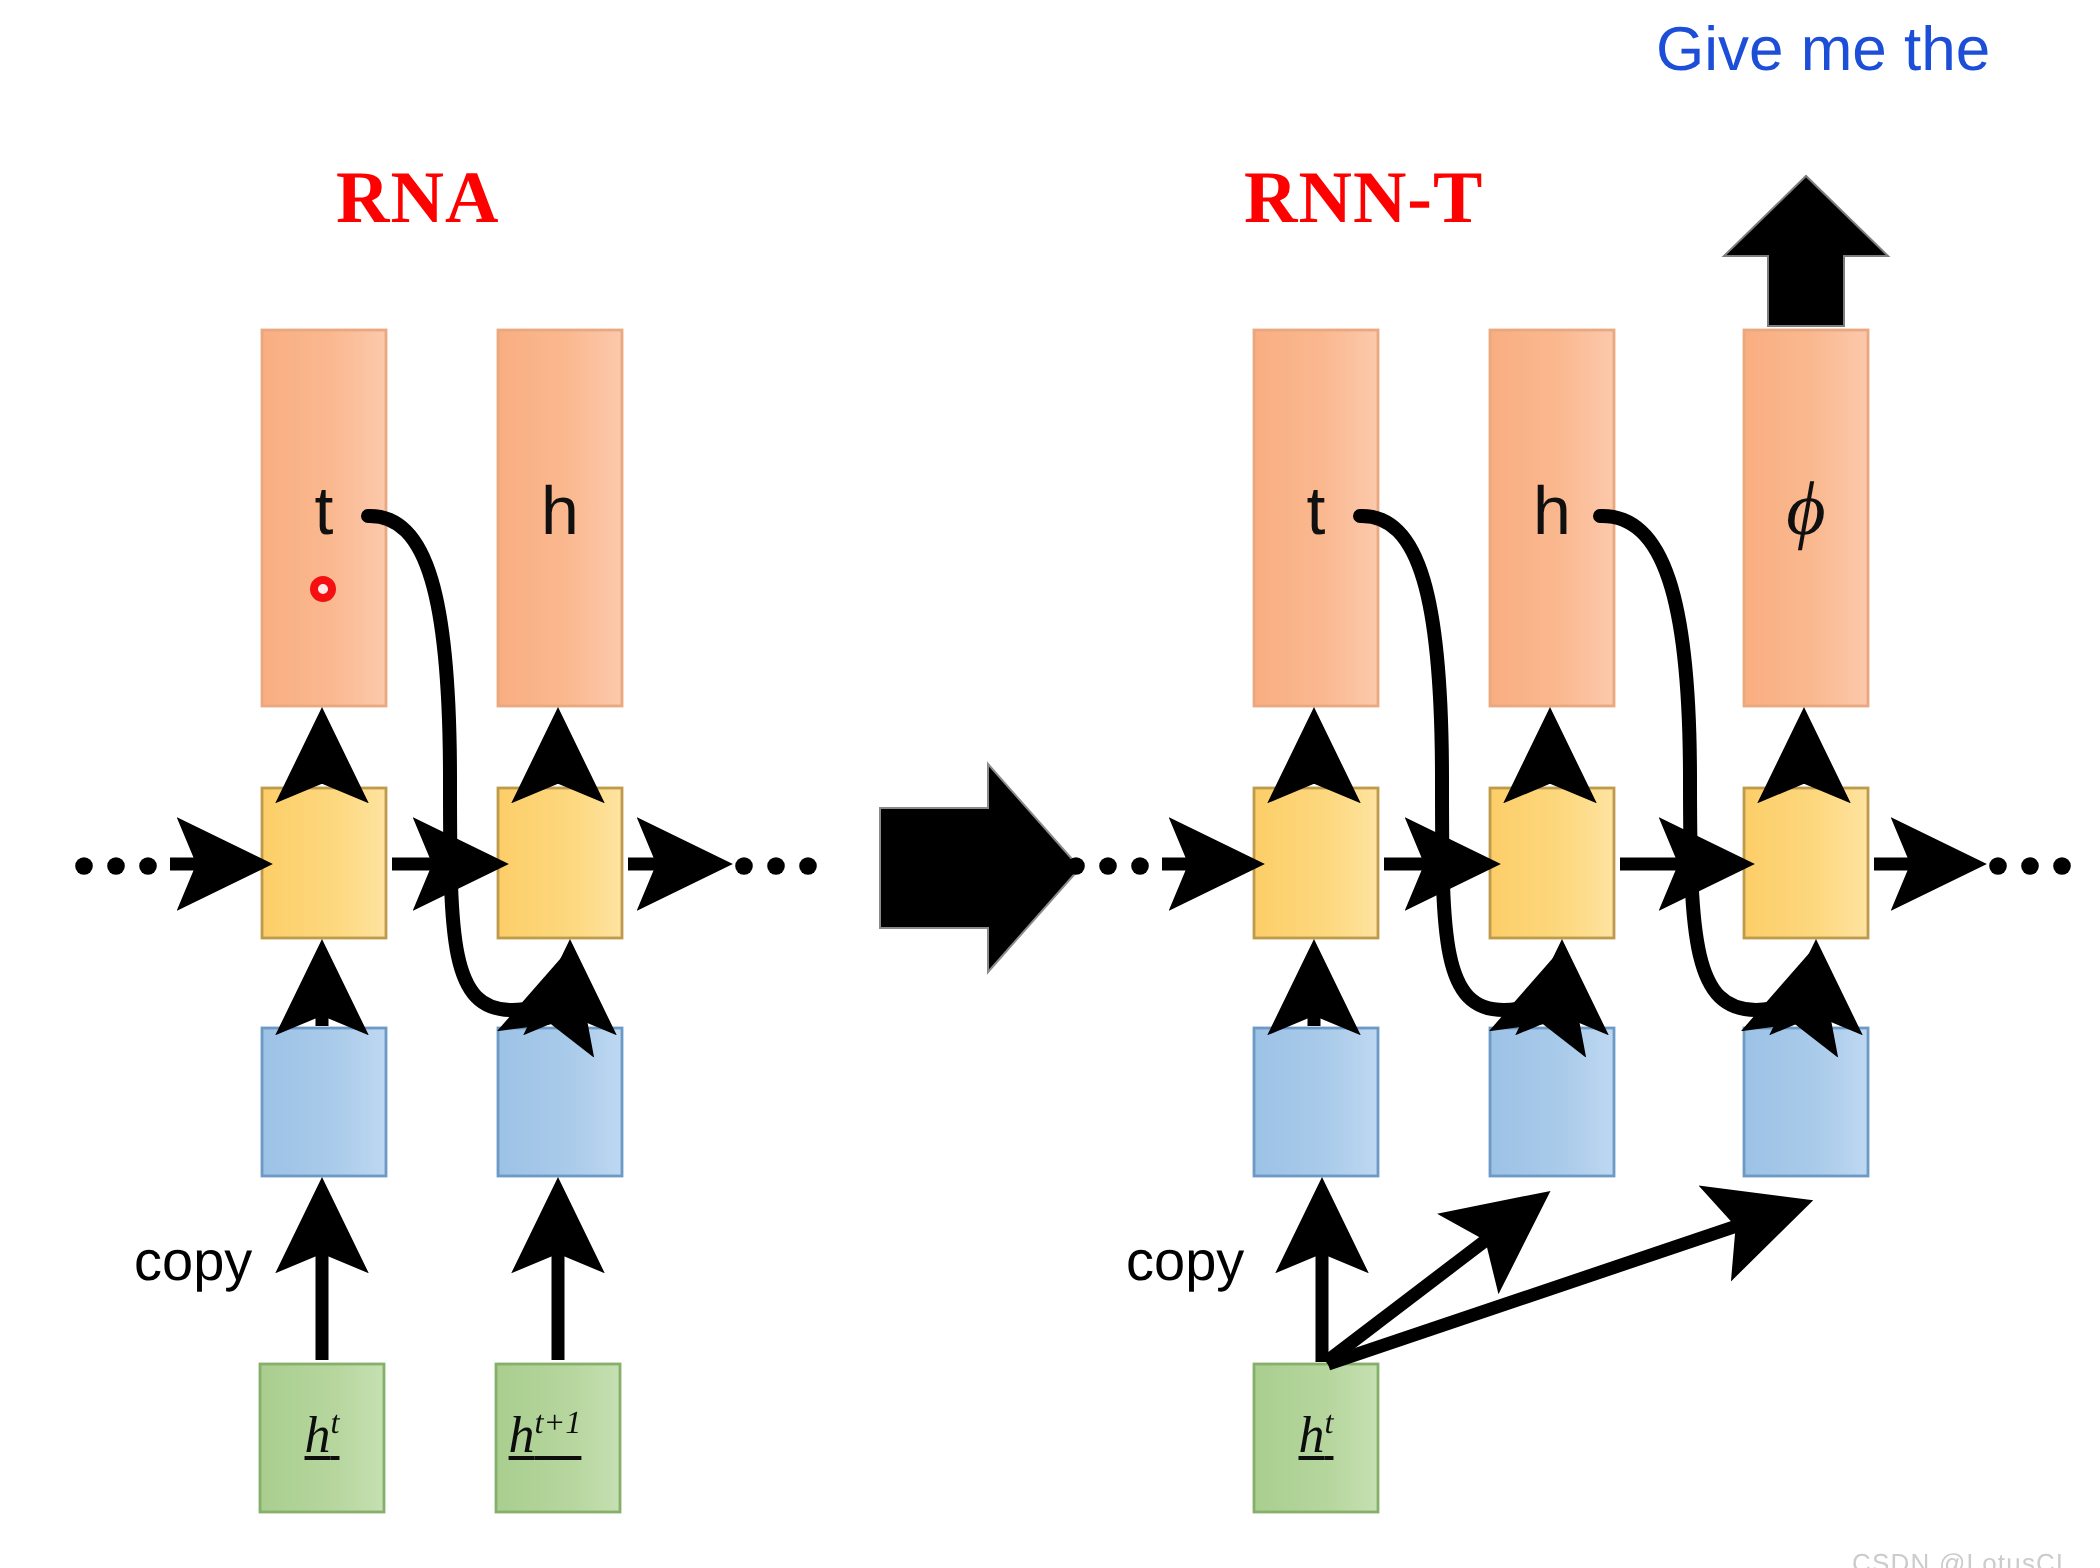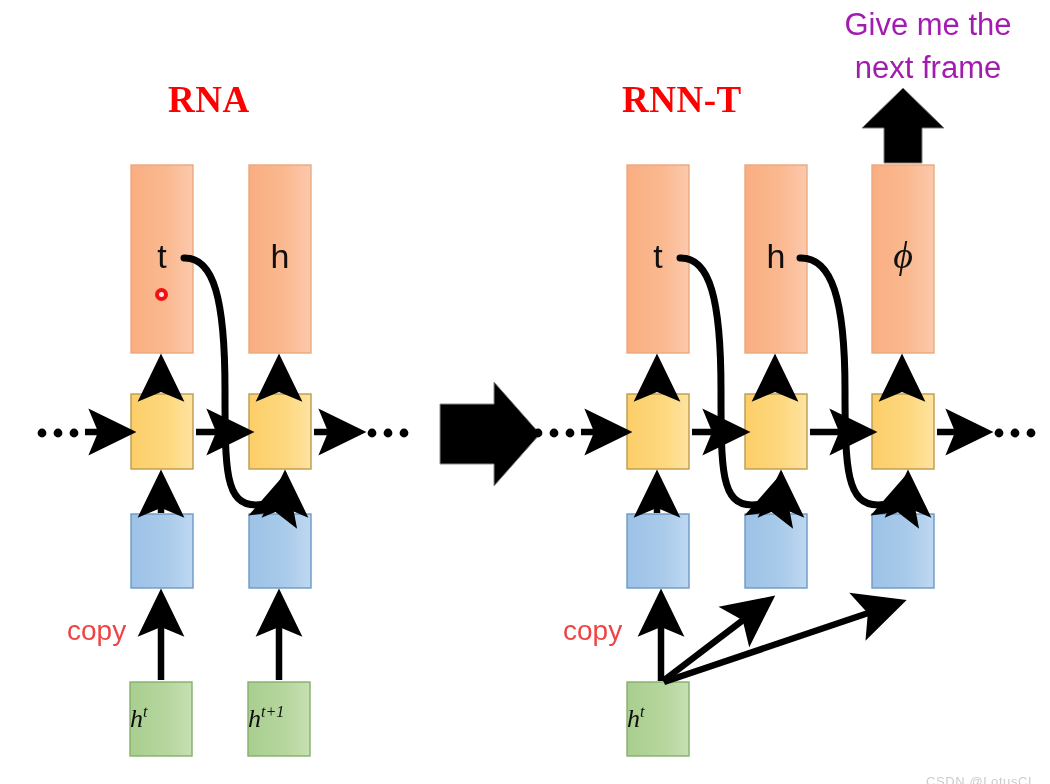--- a/index.html
+++ b/index.html
@@ -28,30 +28,30 @@
     position: absolute;
     color: #FF0000;
     font-family: "Liberation Serif", serif;
     font-weight: bold;
     font-size: 37px;
     letter-spacing: 0.5px;
     white-space: nowrap;
   }
   .prompt-text {
     position: absolute;
-    color: #a21caf;
+    color: #1d4ed8;
     font-family: "Liberation Sans", sans-serif;
     font-size: 31px;
     line-height: 1.32;
-    text-align: center;
+    text-align: left;
     white-space: nowrap;
   }
   .copy-label {
     position: absolute;
-    color: #ef4444;
+    color: #000000;
     font-family: "Liberation Sans", sans-serif;
     font-size: 28px;
     white-space: nowrap;
   }
   .box-letter {
     position: absolute;
     color: #101010;
     font-family: "Liberation Sans", sans-serif;
     font-size: 34px;
     text-align: center;
@@ -61,21 +61,23 @@
     font-family: "Liberation Serif", serif;
     font-style: italic;
     font-size: 38px;
   }
   .green-label {
     position: absolute;
     color: #0d0d0d;
     font-family: "Liberation Serif", serif;
     font-style: italic;
     font-size: 26px;
-    white-space: nowrap;
+    text-align: center;
+    white-space: nowrap;
+    text-decoration: underline;
   }
   .green-label sup {
     font-size: 0.62em;
     font-style: italic;
   }
   .watermark {
     position: absolute;
     color: #cccccc;
     font-family: "Liberation Sans", sans-serif;
     font-size: 13px;
@@ -225,21 +227,20 @@
         <path d="M 884 163 L 884 128 L 862 128 L 903 88 L 944 128 L 922 128 L 922 163 Z" fill="#000000" stroke="#7d7d7d" stroke-width="1"></path>
       </g>
     </g>
   </svg>
 
   <div class="title-red" style="left:622px; top:78px;">RNN-T</div>
 
   <div class="title-red" style="left:168px; top:78px;">RNA</div>
 
   <div class="prompt-text" style="left:828px; top:5px; width:200px;">Give me the</div>
-  <div class="prompt-text" style="left:828px; top:48px; width:200px;">next frame</div>
 
   <div class="box-letter" style="left:131px; top:237px; width:62px;">t</div>
   <div class="cursor-dot" style="left:155px; top:288px;"></div>
   <div class="box-letter" style="left:249px; top:237px; width:62px;">h</div>
 
   <div class="copy-label" style="left:67px; top:615px;">copy</div>
 
   <div class="green-label" style="left:130px; top:703px; width:62px;">
     <span>h</span><sup>t</sup>
   </div>

